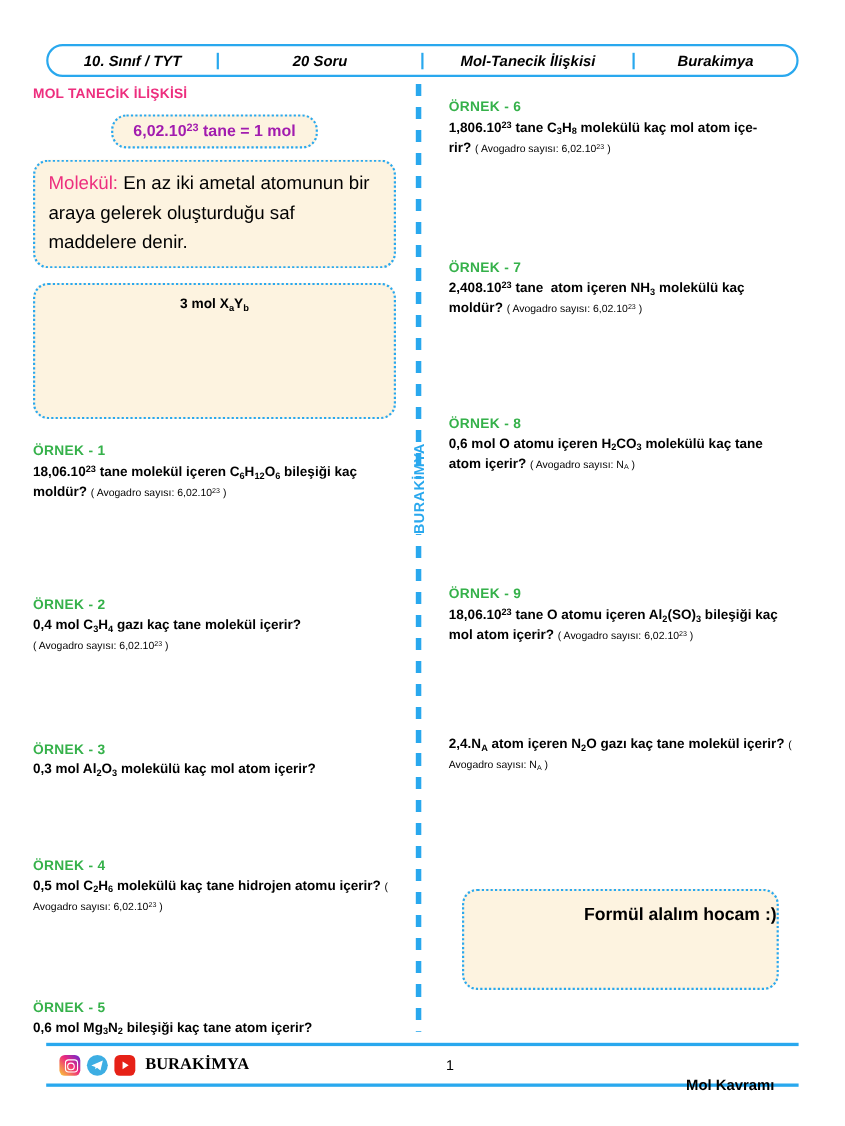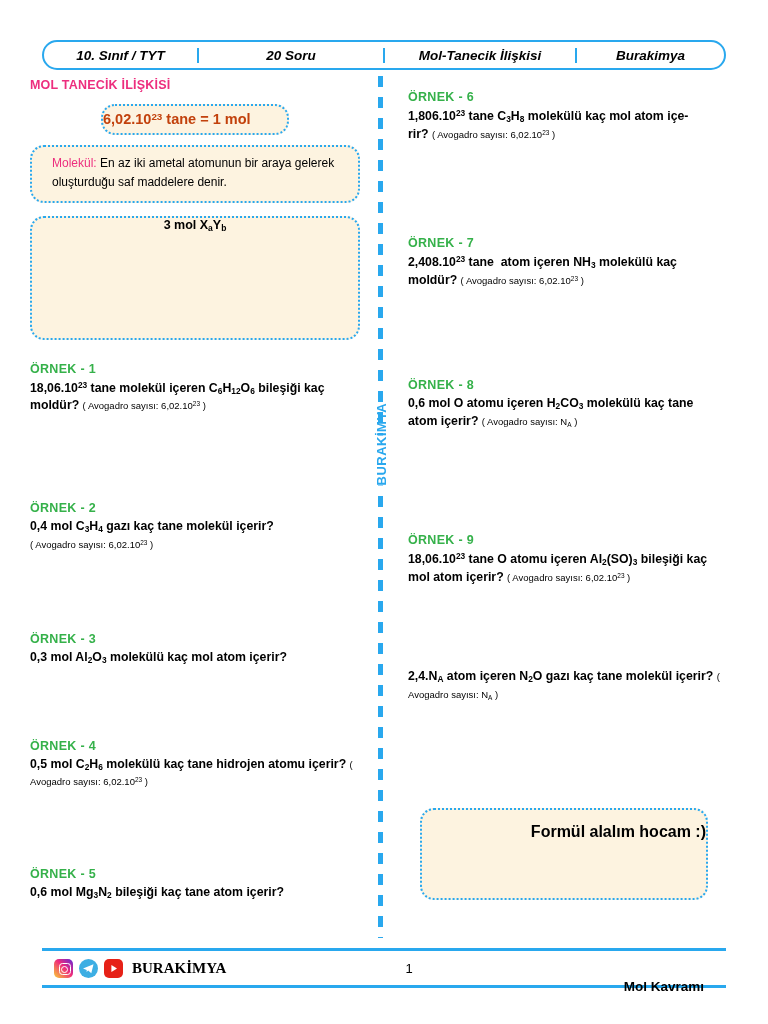--- a/index.html
+++ b/index.html
@@ -84,37 +84,38 @@
   
   .dotted-box {
     border: 2.5px dotted #29A8EE;
     border-radius: 14px;
     background: #FDF3E0;
   }
   .formula-pill {
     width: 188px;
     margin: 12px auto 4px auto;
     padding: 5px 0 6px 0;
-    text-align: left;
-    color: #c2410c;
+    text-align: center;
+    color: #a21caf;
     font-weight: bold;
     font-size: 14.5px;
   }
   .def-box {
     margin: 10px 0 0 0;
-    padding: 7px 10px 9px 20px;
-    font-size: 12px;
+    padding: 7px 10px 9px 12px;
+    font-size: 17px;
     line-height: 1.55;
     color: #000;
   }
   .def-box .kw { color: #ED2E7E; }
 
   .work-box {
     margin: 13px 0 0 0;
     height: 124px;
+    padding-top: 10px;
     text-align: center;
     font-weight: bold;
     font-size: 12.5px;
     color: #000;
   }
   .work-box-right {
     margin: 12px;
     height: 92px;
     padding-top: 13px;
     text-align: right;

